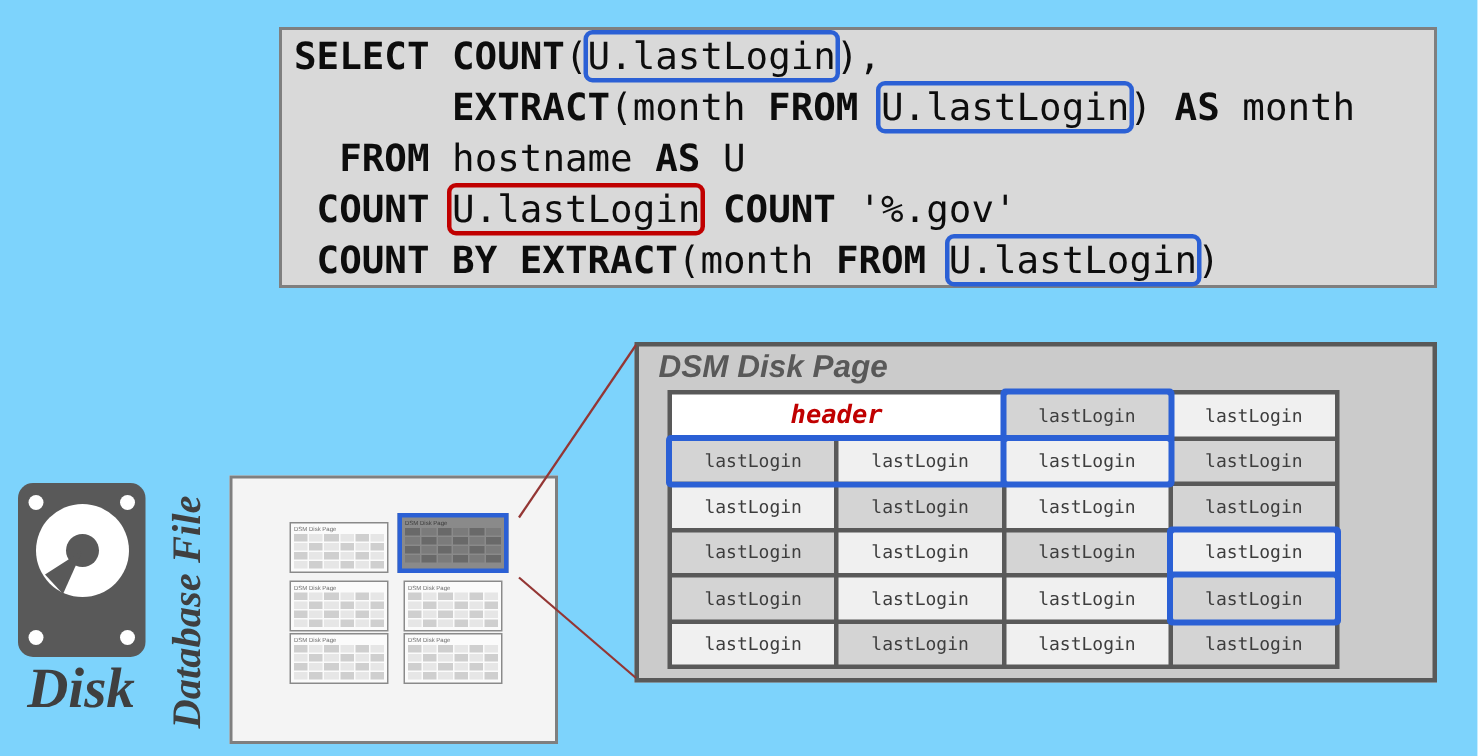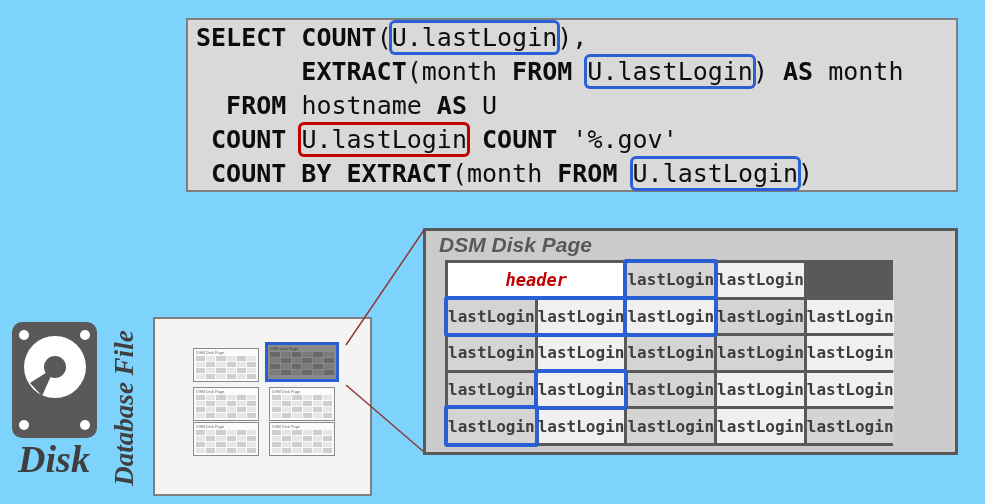--- a/index.html
+++ b/index.html
@@ -44,24 +44,24 @@
   .mini-page.selected .mini-title{color:#3a3a3a;}
   .mini-page.selected .mini-cell.md{background:#696969;}
   .mini-page.selected .mini-cell.ml{background:#7b7b7b;}
 
   
   .dsm-box{position:absolute;left:423px;top:228px;width:535px;height:227px;box-sizing:border-box;
            background:var(--dsm_bg,#cbcbcb);border:3px solid var(--border_dark,#595959);}
   .dsm-title{position:absolute;left:13px;top:2px;font-weight:bold;font-style:italic;
              font-size:21px;color:var(--border_dark,#595959);}
   .dsm-grid{position:absolute;left:19px;top:29px;width:448px;height:186px;box-sizing:border-box;
-            display:grid;grid-template-columns:repeat(5,1fr);grid-auto-rows:1fr;gap:3px;padding:3px;
+            display:grid;grid-template-columns:repeat(4,1fr);grid-auto-rows:1fr;gap:3px;padding:3px;
             background:var(--border_dark,#595959);}
   .cell{display:flex;align-items:center;justify-content:center;
-        font-family:"DejaVu Sans Mono",monospace;font-size:16px;color:#3d3d3d;font-weight:bold;}
+        font-family:"DejaVu Sans Mono",monospace;font-size:12px;color:#3d3d3d;}
   .cell.dark{background:var(--cell_dark,#d4d4d4);}
   .cell.light{background:var(--cell_light,#f0f0f0);}
   .cell.header{grid-column:span 2;background:#ffffff;color:var(--red,#c00000);
                font-weight:bold;font-style:italic;font-size:17px;}
   .cell.hl{box-shadow:0 0 0 4px var(--blue,#2b60d5);border-radius:1px;position:relative;z-index:2;}
   .group{grid-column:span 2;display:grid;grid-template-columns:1fr 1fr;gap:3px;
          background:var(--border_dark,#595959);box-shadow:0 0 0 4px var(--blue,#2b60d5);
          border-radius:1px;position:relative;z-index:2;}
 </style>
 </head>

